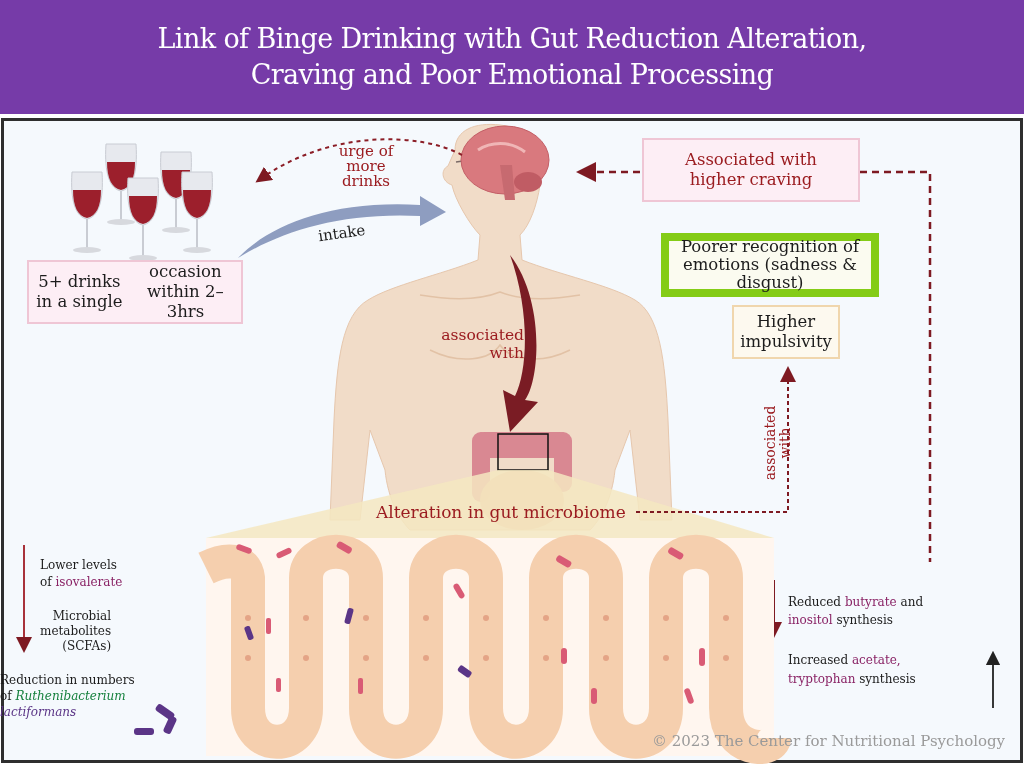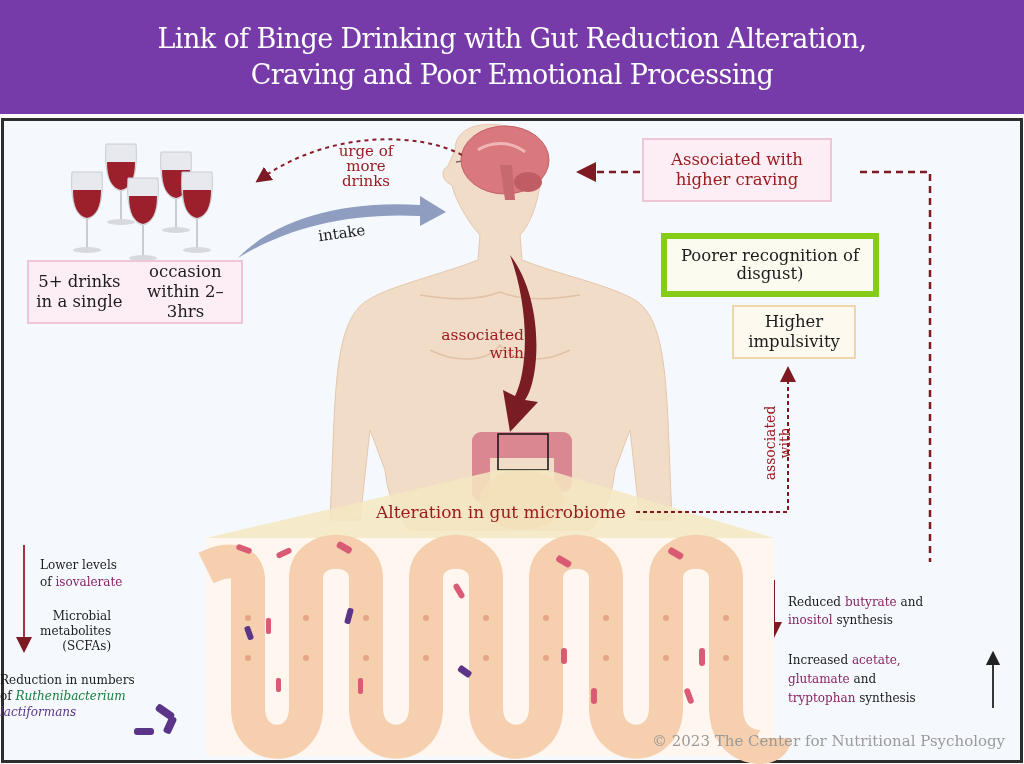--- a/index.html
+++ b/index.html
@@ -15,21 +15,21 @@
 
   .panel {
     position: absolute; left: 1px; top: 118px; width: 1022px; height: 645px;
     background: #f5f9fd; border: 3px solid #2e2e2e;
   }
   .box {
     position: absolute; display: flex; align-items: center; justify-content: center;
     text-align: center; font-size: 16.5px; line-height: 20px; color: #1c1c1c;
   }
   .box-pink { background: #fdeef5; border: 2px solid #efc6d5; }
-  .box-green { background: #fbfbf0; border: 6px solid #84cc16; }
+  .box-green { background: #fbfbf0; border: 8px solid #84cc16; }
   .box-peach { background: #fdf9ef; border: 2px solid #f0d6ad; }
   .red { color: #9b1c20; }
   .purple { color: #8a2466; }
   .dark { color: #1c1c1c; }
   .lab { position: absolute; font-size: 16px; line-height: 18px; }
 
   svg { position: absolute; left: 0; top: 0; overflow: visible; }
 
   .villi-wrap { position: absolute; left: 206px; top: 538px; width: 568px; height: 218px; background: #fff6ef; }
   .copyright { position: absolute; left: 652px; top: 732px; font-size: 15px; color: #9a9a9a; }
@@ -197,31 +197,32 @@
 <div class="lab red" style="left:318px; top:144px; text-align:center; width:96px; font-size:15px; line-height:15px;">
   <div>urge of more</div>
   <div>drinks</div>
 </div>
 
 <div class="lab red" style="left:428px; top:326px; text-align:right; width:96px; font-size:15.5px; line-height:18px;">
   <div>associated</div>
   <div>with</div>
 </div>
 
-<div class="box box-pink red" style="left:642px; top:138px; width:190px; height:64px; flex-direction:column; color:#9b1c20;">
+<div class="box box-pink red" style="left:642px; top:138px; width:218px; height:64px; flex-direction:column; color:#9b1c20;">
   <div>Associated with</div>
   <div>higher craving</div>
 </div>
 
 <div class="box box-green" style="left:661px; top:233px; width:218px; height:64px; flex-direction:column; line-height:18px;">
   <div>Poorer recognition of</div>
+  <div>emotions (sadness &amp;</div>
   <div>disgust)</div>
 </div>
 
-<div class="box box-peach" style="left:732px; top:305px; width:124px; height:54px; flex-direction:column;">
+<div class="box box-peach" style="left:732px; top:305px; width:108px; height:54px; flex-direction:column;">
   <div>Higher</div>
   <div>impulsivity</div>
 </div>
 
 <div class="lab red" style="left:728px; top:428px; width:100px; text-align:center; font-size:14px; line-height:15px; transform:rotate(-90deg); transform-origin:center;">
   <div>associated</div>
   <div>with</div>
 </div>
 
 <div class="lab red" style="left:376px; top:503px; font-size:17px;">Alteration in gut microbiome</div>
@@ -245,17 +246,16 @@
   <rect x="134" y="728" width="20" height="7" rx="3" fill="#5b3587"></rect>
   <rect x="166" y="716" width="8" height="18" rx="3" fill="#5b3587" transform="rotate(25 170 725)"></rect>
 </svg>
 
 <div class="side-text" style="left:788px; top:593px; line-height:18px;">
   <div><span>Reduced </span><span class="purple">butyrate</span><span> and</span></div>
   <div><span class="purple">inositol</span><span> synthesis</span></div>
 </div>
 <div class="side-text" style="left:788px; top:651px; line-height:19px;">
   <div><span>Increased </span><span class="purple">acetate,</span></div>
-  <div><span class="purple">glutamate</span><span> and</span></div>
   <div><span class="purple">tryptophan</span><span> synthesis</span></div>
 </div>
 
 <div class="copyright">© 2023 The Center for Nutritional Psychology</div>
 
 </body></html>

